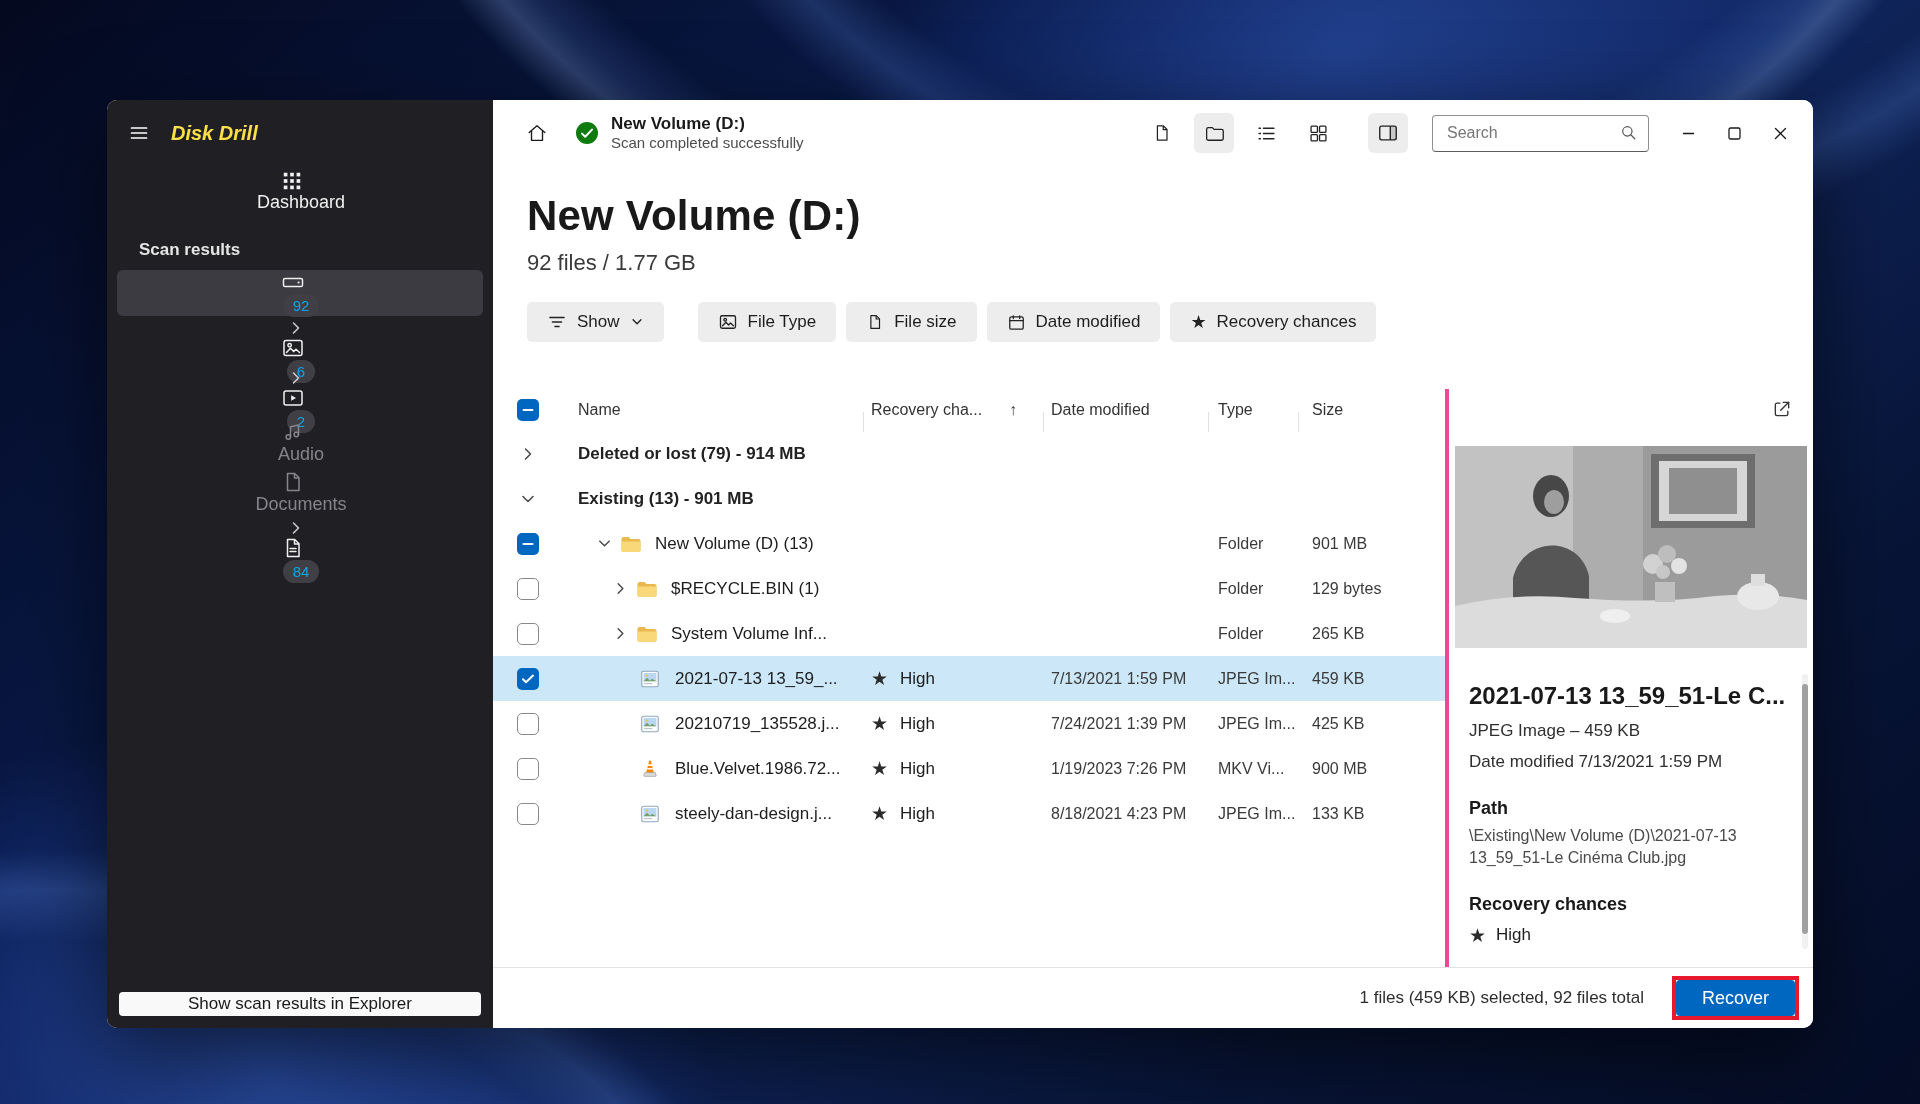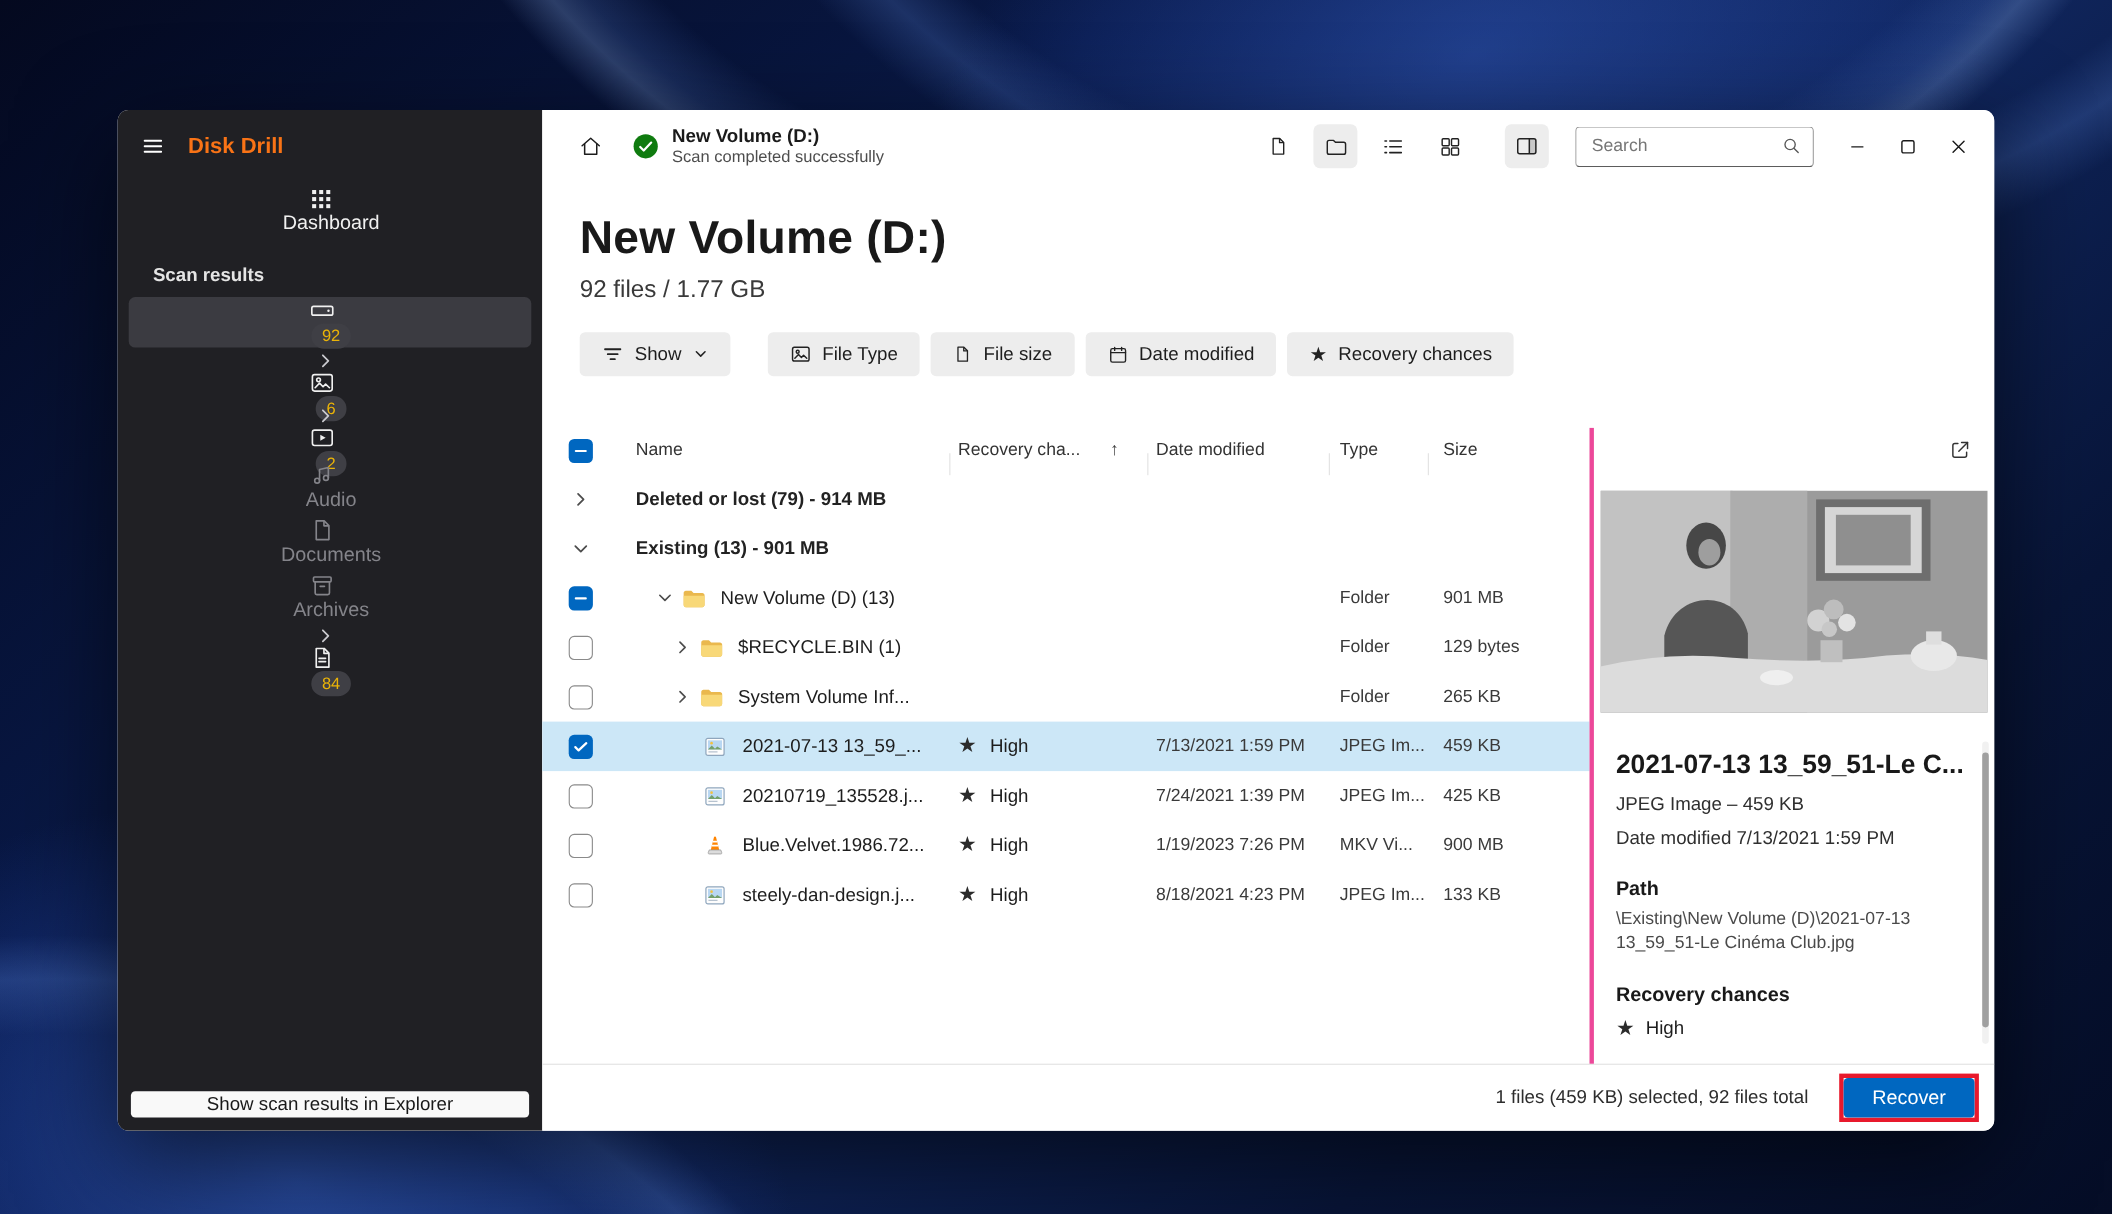--- a/index.html
+++ b/index.html
@@ -34,30 +34,30 @@
     position:absolute; left:107px; top:100px; width:1706px; height:928px;
     background:#fff; border-radius:10px; overflow:hidden; display:flex;
     box-shadow:0 28px 90px rgba(0,0,0,.6);
   }
 
   
   .sidebar { width:386px; flex:none; background:#202024; color:#f2f2f2; display:flex; flex-direction:column; }
   .sb-header { display:flex; align-items:center; height:46px; margin:10px 10px 0 12px; gap:12px; }
   .hamburger-btn { width:40px; height:40px; background:none; border:none; border-radius:6px;
     display:flex; align-items:center; justify-content:center; color:#fff; }
-  .sb-title { font-size:20px; font-weight:700; color:#f97316; }
+  .sb-title { font-size:20px; font-weight:700; color:#fde047;font-style:italic; }
   .nav-item { display:flex; align-items:center; height:46px; margin:2px 10px; padding:0 14px 0 16px;
     border-radius:6px; font-size:18px; color:#f0f0f0;flex-direction:column; }
   .nav-item.dashboard { margin-top:14px; }
   .nav-item.selected { background:#3b3b41; }
   .nav-item.disabled { color:#84848a; }
   .chev-slot { width:26px; flex:none; display:flex; align-items:center; color:#c9c9ce; }
   .nav-ic { width:26px; flex:none; display:flex; align-items:center; margin-right:14px; }
   .nav-label { flex:1; white-space:nowrap; overflow:hidden; }
-  .badge { flex:none; background:#3f3f45; color:#eab308; font-size:15px; border-radius:12px;
+  .badge { flex:none; background:#3f3f45; color:#0ea5e9; font-size:15px; border-radius:12px;
     padding:3px 10px; min-width:18px; text-align:center; }
   .section-label { margin:22px 0 8px 32px; font-size:17px; font-weight:700; color:#e5e5e5; }
   .sb-footer { margin-top:auto; padding:12px; }
   .sb-footer-btn { width:100%; height:24px; border:none; border-radius:4px; background:#f9f9f9;
     color:#191919; font-size:17px; font-family:inherit; }
 
   
   .content { flex:1; min-width:0; display:flex; flex-direction:column; background:#fff; }
 
   
@@ -252,31 +252,20 @@
         <span class="chev-slot"></span>
         <span class="nav-ic">
           <svg width="24" height="24" viewBox="0 0 24 24" fill="none" stroke="currentColor" stroke-width="1.5" stroke-linejoin="round">
               <path d="M6.5 3.5h7.2L18 7.8V20.5H6.5z"></path>
               <path d="M13.5 3.5v4.5H18"></path>
             </svg>
         </span>
         <span class="nav-label">Documents</span>
       </div>
 
-      <div class="nav-item disabled">
-        <span class="chev-slot"></span>
-        <span class="nav-ic">
-          <svg width="24" height="24" viewBox="0 0 24 24" fill="none" stroke="currentColor" stroke-width="1.5" stroke-linecap="round" stroke-linejoin="round">
-              <rect x="4" y="4.5" width="16" height="4.5" rx="1"></rect>
-              <path d="M5.5 9v10a1.5 1.5 0 0 0 1.5 1.5h10A1.5 1.5 0 0 0 18.5 19V9"></path>
-              <path d="M10 13h4"></path>
-            </svg>
-        </span>
-        <span class="nav-label">Archives</span>
-      </div>
 
       <div class="nav-item">
         <span class="chev-slot">
           <svg width="16" height="16" viewBox="0 0 16 16" fill="none" stroke="currentColor" stroke-width="1.6" stroke-linecap="round" stroke-linejoin="round">
               <path d="M5.5 3l5 5-5 5"></path>
             </svg>
         </span>
         <span class="nav-ic">
           <svg width="24" height="24" viewBox="0 0 24 24" fill="none" stroke="currentColor" stroke-width="1.5" stroke-linejoin="round">
               <path d="M6.5 3.5h7.2L18 7.8V20.5H6.5z"></path>

